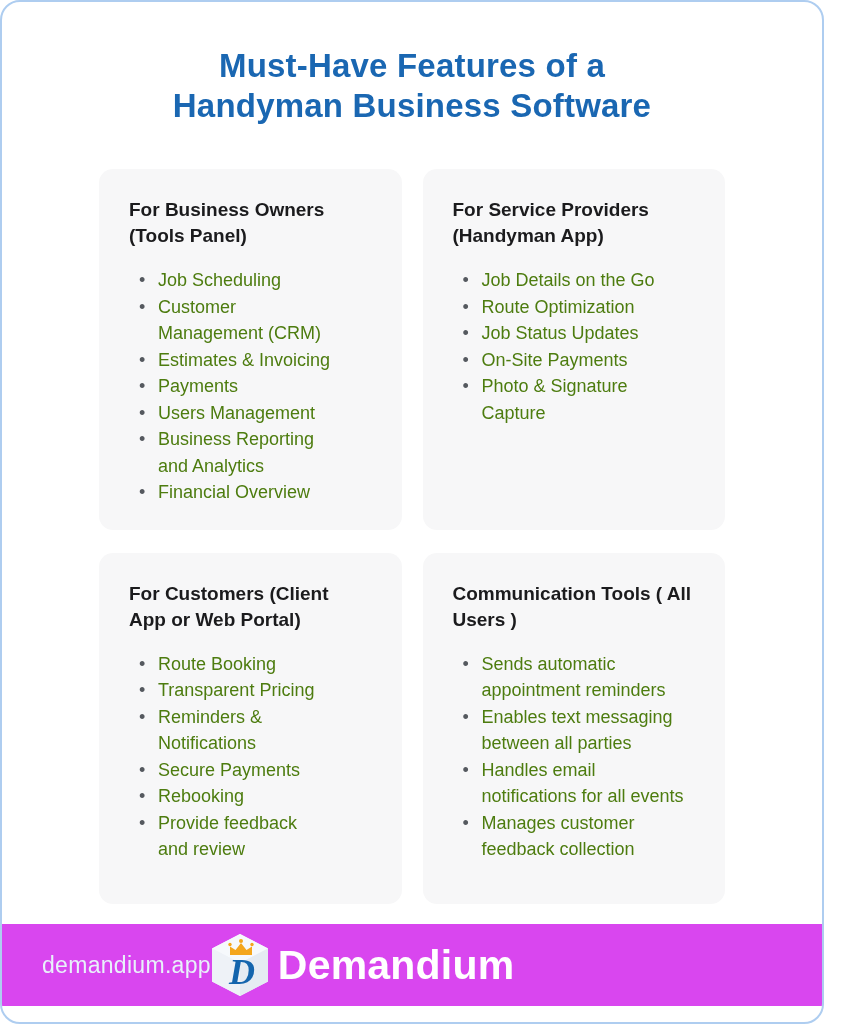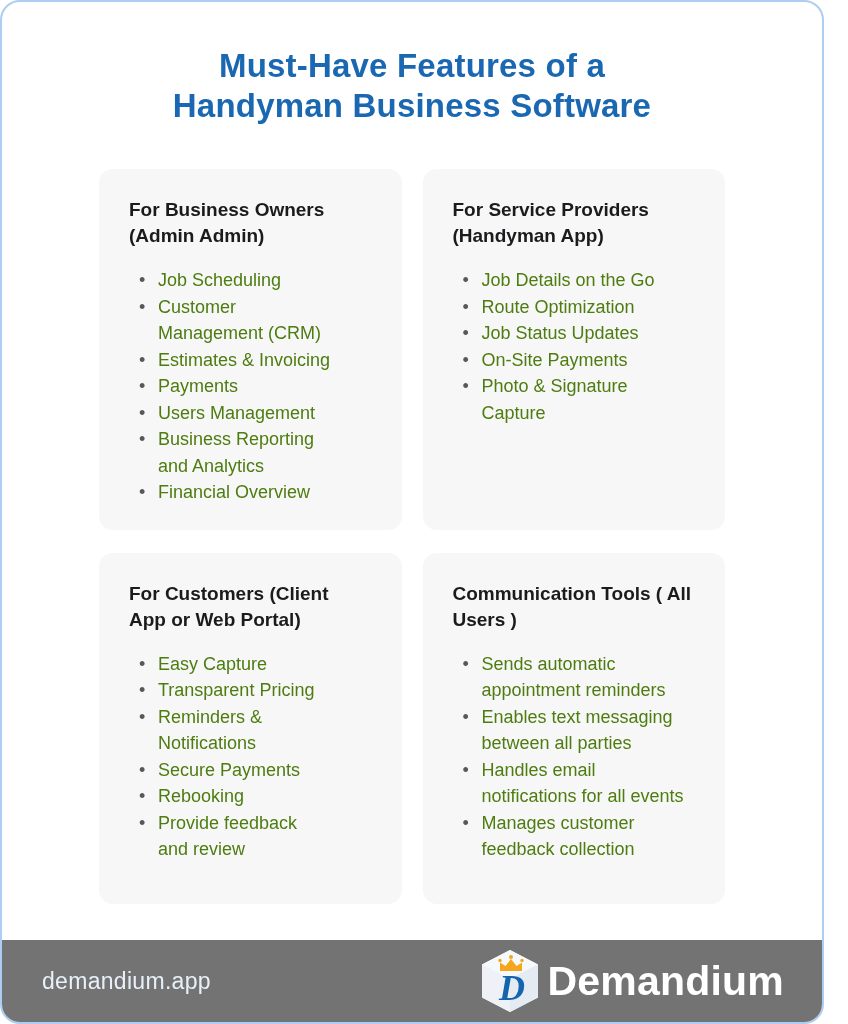--- a/index.html
+++ b/index.html
@@ -63,26 +63,25 @@
   }
   .feature-list li::before {
     content: "\2022";
     position: absolute;
     left: 10px;
     top: 0;
     color: #55595f;
   }
   .footer {
     position: absolute;
-    left: 0; right: 0; bottom: 0;
+    left: 0; right: 0; bottom: 16px;
     height: 82px;
-    background: #737373;
+    background: #d946ef;
     display: flex;
     align-items: center;
-    justify-content: space-between;
     padding: 0 38px 0 40px;
   }
   .site-url {
     color: #e8f1fa;
     font-size: 23px;
     letter-spacing: 0.3px;
   }
   .brand {
     display: flex;
     align-items: center;
@@ -101,21 +100,21 @@
 
 <div class="page">
 
   <h1 class="main-title">Must-Have Features of a
 Handyman Business Software</h1>
 
   <div class="cards">
 
     <section class="card">
       <h2 class="card-title">For Business Owners
-(Admin Admin)</h2>
+(Tools Panel)</h2>
       <ul class="feature-list">
           <li>Job Scheduling</li>
           <li>Customer
 Management (CRM)</li>
           <li>Estimates &amp; Invoicing</li>
           <li>Payments</li>
           <li>Users Management</li>
           <li>Business Reporting
 and Analytics</li>
           <li>Financial Overview</li>
@@ -132,21 +131,21 @@
           <li>On-Site Payments</li>
           <li>Photo &amp; Signature
 Capture</li>
         </ul>
     </section>
 
     <section class="card">
       <h2 class="card-title">For Customers (Client
 App or Web Portal)</h2>
       <ul class="feature-list">
-          <li>Easy Capture</li>
+          <li>Route Booking</li>
           <li>Transparent Pricing</li>
           <li>Reminders &amp;
 Notifications</li>
           <li>Secure Payments</li>
           <li>Rebooking</li>
           <li>Provide feedback
 and review</li>
         </ul>
     </section>
 

